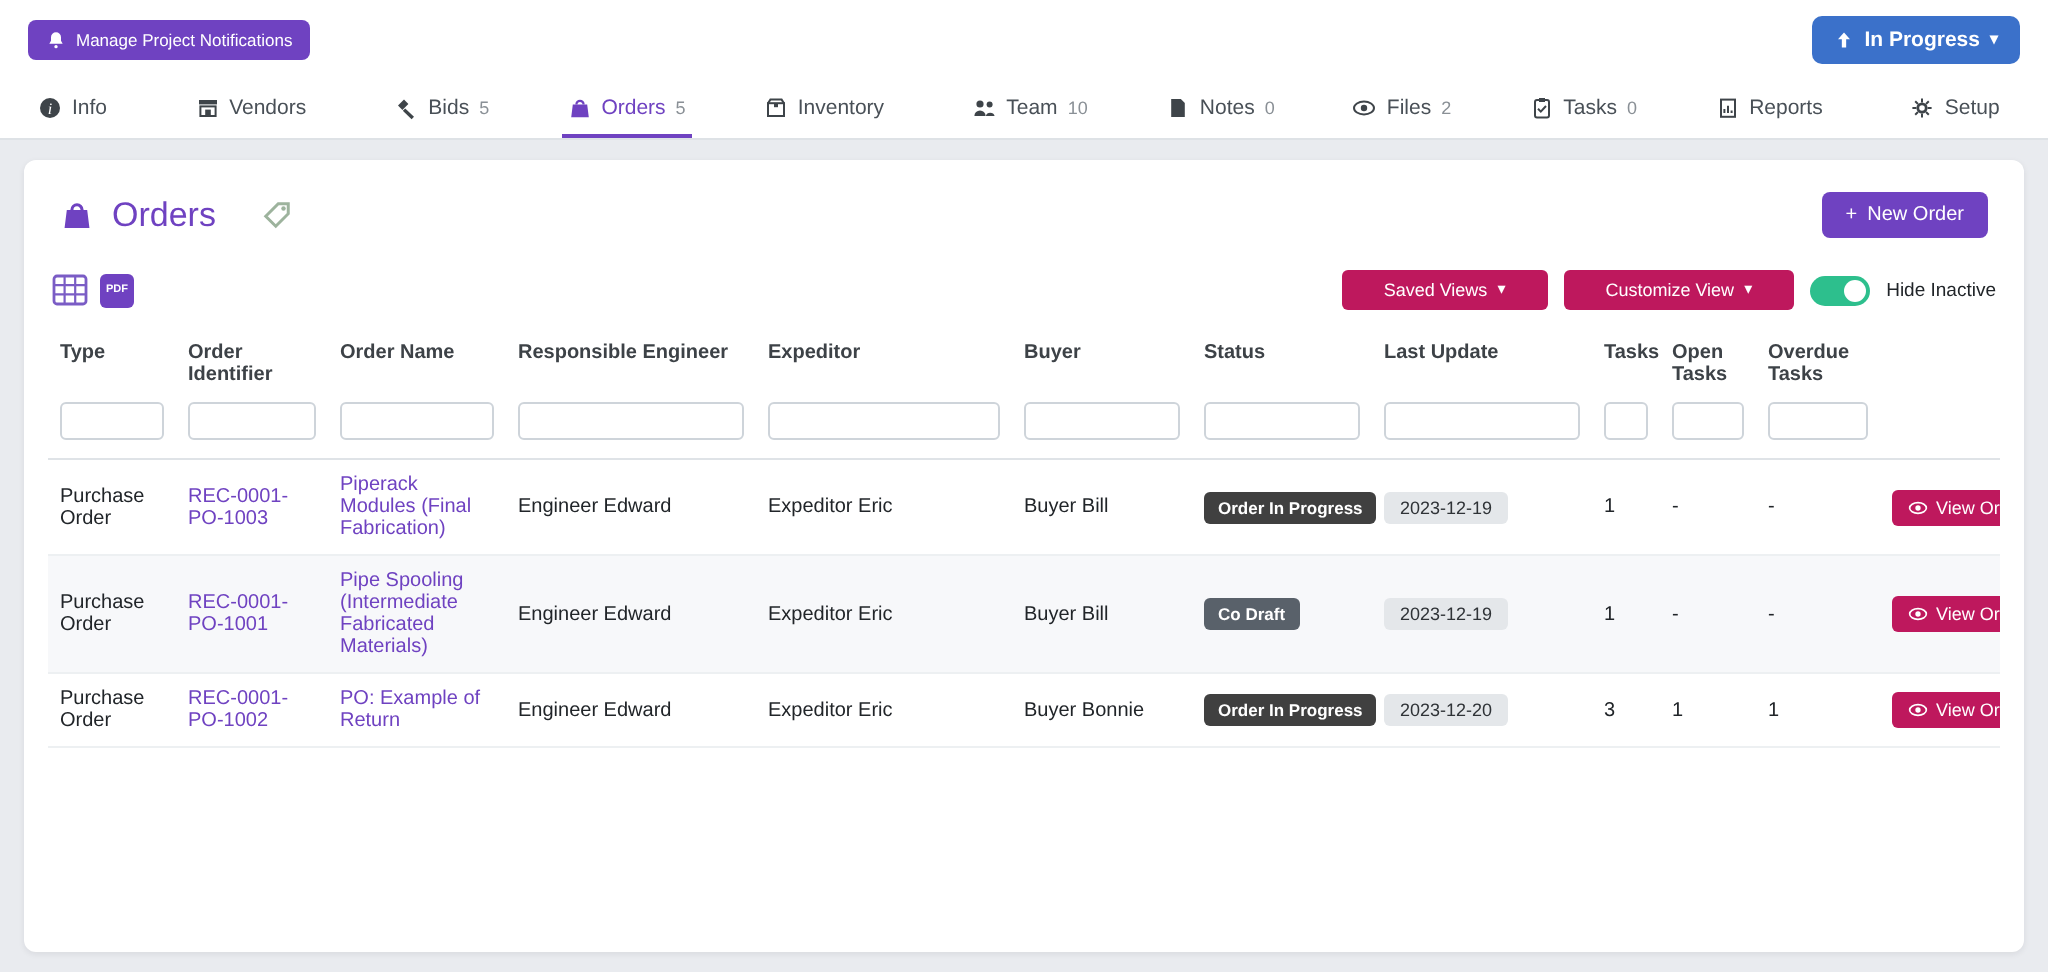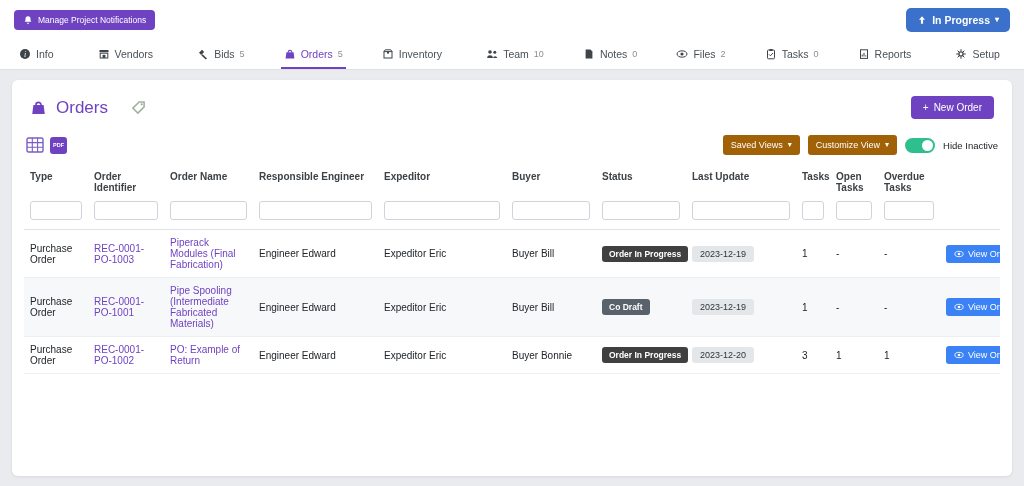--- a/index.html
+++ b/index.html
@@ -19,42 +19,42 @@
   .card{margin:10px 12px;background:#fff;border-radius:6px;height:396px;padding:8px 12px;box-shadow:0 1px 3px rgba(20,20,40,.08);overflow:hidden}
   .title-row{display:flex;align-items:center;gap:9px;margin:8px 6px 16px}
   .page-title{color:#6f42c1;font-size:17px;font-weight:500}
   .tag-btn{margin-left:14px;background:none;border:none;cursor:pointer}
   .btn-new{margin-left:auto;background:#6f42c1;font-size:10px;padding:6px 12px;border-radius:4px}
   .toolbar{display:flex;align-items:center;margin:4px 2px 10px}
   .exports{display:flex;gap:6px;align-items:center}
   .export-btn{background:none;border:none;cursor:pointer;padding:0}
   .pdf-chip{width:17px;height:17px;background:#6f42c1;border-radius:3px;color:#fff;font-size:5.5px;font-weight:bold;display:flex;align-items:center;justify-content:center}
   .tcontrols{margin-left:auto;display:flex;align-items:center;gap:8px}
-  .btn-dark{background:#a16207;font-size:9px;padding:5px 8px;border-radius:3px}
+  .btn-dark{background:#be185d;font-size:9px;padding:5px 21px;border-radius:3px}
   .toggle{width:30px;height:15px;border-radius:8px;background:#2dbf8d;position:relative;cursor:pointer;border:none}
   .toggle .knob{position:absolute;right:2px;top:2px;width:11px;height:11px;border-radius:50%;background:#fff}
   .toggle-label{font-size:9.5px;color:#212529}
   .search-wrap{position:relative}
   .search-wrap svg{position:absolute;left:5px;top:6px}
   .search-input{width:118px;height:22px;border:1px solid #e3e6ea;border-radius:4px;background:#fdfdfe;padding:0 6px 0 20px;font-size:9px;color:#495057;outline:none;font-family:inherit}
   .search-input::placeholder{color:#b9bfc6}
   .table-wrap{width:100%;overflow:hidden}
   table{border-collapse:collapse;table-layout:fixed;width:1036px;font-size:10px}
   th{text-align:left;font-weight:bold;color:#3d4247;padding:6px 6px 4px;vertical-align:top}
   .filter-row td{padding:4px 6px 9px;border-bottom:1px solid #dfe3e7}
   .filter-input{width:100%;height:19px;border:1px solid #ced4da;border-radius:3px;padding:0 4px;font-size:9px;outline:none;font-family:inherit}
   tbody td{padding:7px 6px;vertical-align:middle}
   tbody tr{border-bottom:1px solid #edf0f2}
   tbody tr:nth-child(2){background:#f7f8fa}
   .link{color:#6f42c1;cursor:pointer;word-wrap:break-word}
   .badge{display:inline-block;color:#fff;border-radius:3px;padding:3px 7px;font-size:8.5px;font-weight:600;white-space:nowrap}
   .blue{background:#404040}
   .dark{background:#59616a}
   .pill{display:inline-block;background:#e4e7ea;color:#2f3337;border-radius:3px;padding:3px 8px;font-size:9px}
-  .btn-view{background:#3b82f6;font-size:9px;padding:4px 8px;border-radius:3px;white-space:nowrap;display:inline-flex;gap:4px;align-items:center}
+  .btn-view{background:#be185d;font-size:9px;padding:4px 8px;border-radius:3px;white-space:nowrap;display:inline-flex;gap:4px;align-items:center}
 </style>
 </head>
 <body>
 
 <div class="topbar">
   <button class="btn btn-notif">
     <span>
       <svg width="10" height="10" viewBox="0 0 12 12">
           <path d="M6 1.4 a3 3 0 0 1 3 3 v2l1 1.8 H2l1-1.8v-2 a3 3 0 0 1 3-3z" fill="#fff"></path>
           <circle cx="6" cy="10" r="1" fill="#fff"></circle>

